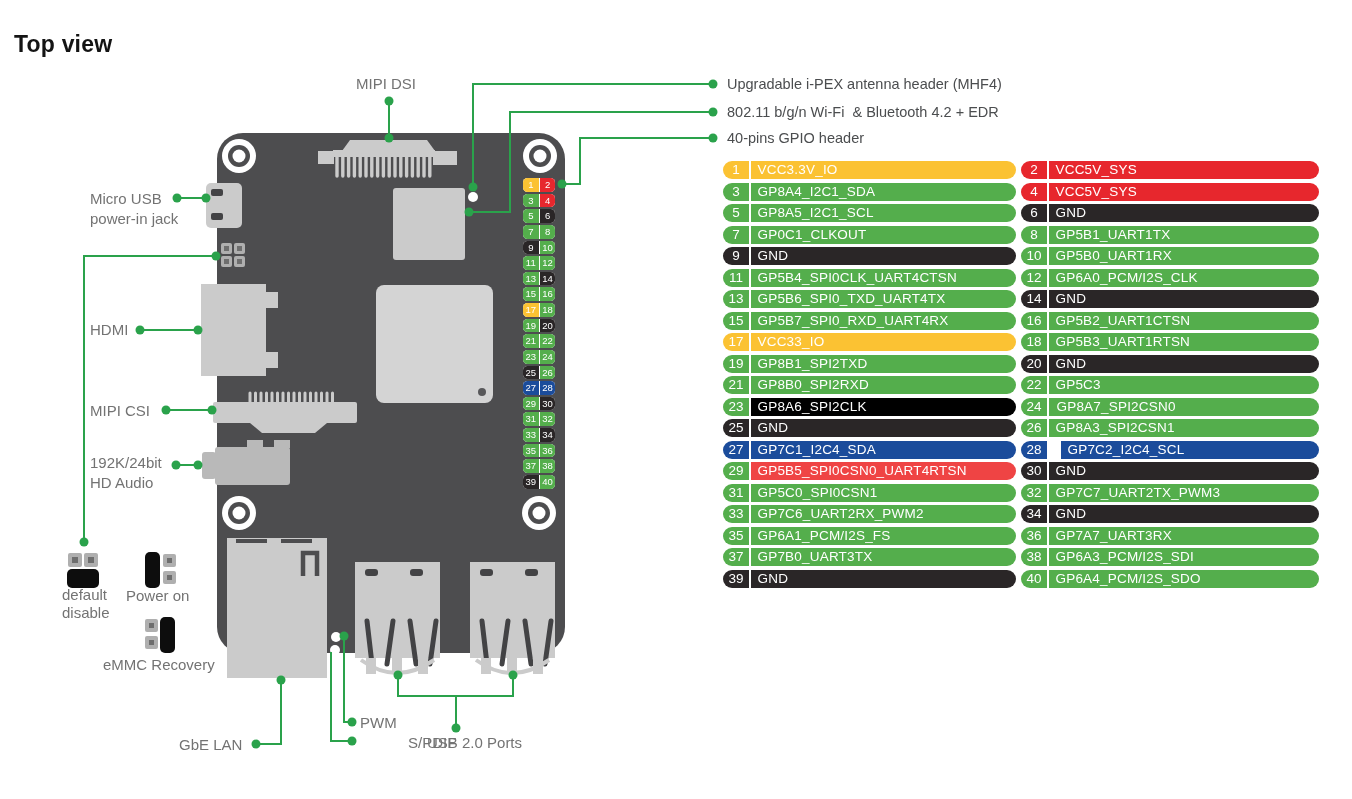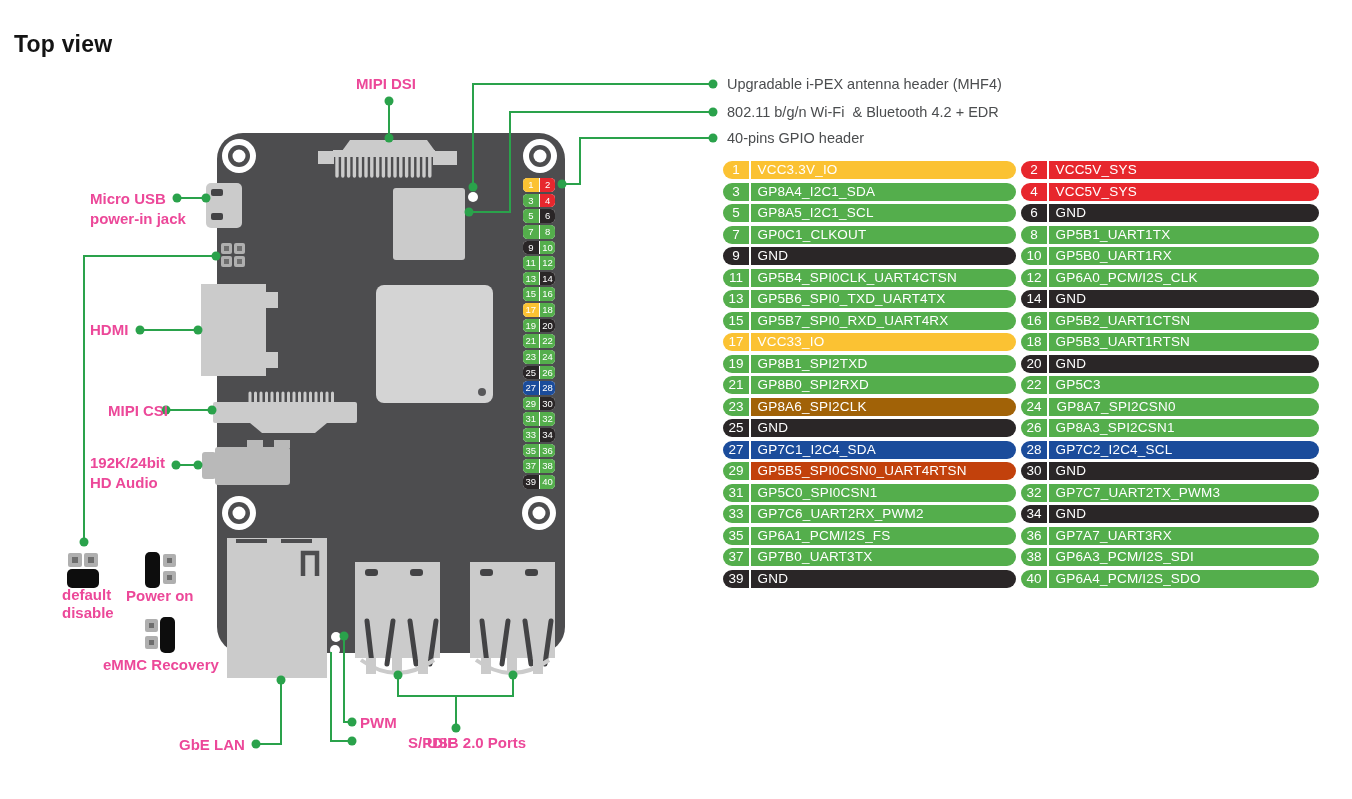--- a/index.html
+++ b/index.html
@@ -1,20 +1,20 @@
 <!DOCTYPE html>
 <html><head>
 <meta charset="utf-8">
 <style>
   html,body{margin:0;padding:0;background:#fff;}
   .page{position:relative;width:1352px;height:799px;background:#ffffff;overflow:hidden;
         font-family:"Liberation Sans","DejaVu Sans",sans-serif;}
   .abs{position:absolute;}
   .title{left:14px;top:31px;font-size:23px;font-weight:bold;color:#141414;letter-spacing:.2px;}
-  .lbl{color:#ec4899;font-size:15px;line-height:20px;white-space:pre-line;font-weight:bold;}
+  .lbl{color:#737373;font-size:15px;line-height:20px;white-space:pre-line;}
   .callout{left:727px;color:#4B4D4F;font-size:14.5px;line-height:15px;white-space:pre;}
   .chip-label{left:376px;top:285px;width:117px;height:118px;display:flex;align-items:center;
               justify-content:center;color:#8C8C8C;font-size:15.5px;}
   
   .pin-table{top:161px;}
   .pin-table.left{left:723px;width:293px;}
   .pin-table.right{left:1021px;width:298px;}
   .pin-row{display:flex;height:18px;border-radius:9px;overflow:hidden;background:#fff;
            margin-bottom:3.5px;gap:1.5px;}
   .pin-num{flex:0 0 26px;width:26px;color:#fff;font-size:13.5px;line-height:18px;text-align:center;}
@@ -336,21 +336,21 @@
       <div class="strip-row">
         <div class="strip-cell" style="background: rgb(42, 38, 39);">39</div>
         <div class="strip-cell" style="background: rgb(84, 174, 76);">40</div>
       </div>
     </div>
 
   <div class="abs lbl" style="left:356px;top:74px;">MIPI DSI</div>
   <div class="abs lbl" style="left:90px;top:189px;">Micro USB
 power-in jack</div>
   <div class="abs lbl" style="left:90px;top:320px;">HDMI</div>
-  <div class="abs lbl" style="left:108px;top:401px;text-align:right;">MIPI CSI</div>
+  <div class="abs lbl" style="left:90px;top:401px;text-align:right;">MIPI CSI</div>
   <div class="abs lbl" style="left:90px;top:453px;">192K/24bit
 HD Audio</div>
   <div class="abs lbl" style="left:62px;top:586px;line-height:18px;">default
 disable</div>
   <div class="abs lbl" style="left:126px;top:586px;">Power on</div>
   <div class="abs lbl" style="left:103px;top:655px;">eMMC Recovery</div>
   <div class="abs lbl" style="left:179px;top:735px;">GbE LAN</div>
   <div class="abs lbl" style="left:360px;top:713px;">PWM</div>
   <div class="abs lbl" style="left:360px;top:733px;margin-left:48px;">S/PDIF</div>
   <div class="abs lbl" style="left:427px;top:733px;">USB 2.0 Ports</div>
@@ -399,33 +399,33 @@
       <div class="pin-row">
         <div class="pin-num" style="background: rgb(84, 174, 76);">19</div>
         <div class="pin-label" style="background: rgb(84, 174, 76);">GP8B1_SPI2TXD</div>
       </div>
       <div class="pin-row">
         <div class="pin-num" style="background: rgb(84, 174, 76);">21</div>
         <div class="pin-label" style="background: rgb(84, 174, 76);">GP8B0_SPI2RXD</div>
       </div>
       <div class="pin-row">
         <div class="pin-num" style="background: rgb(84, 174, 76);">23</div>
-        <div class="pin-label" style="background: #a16207;">GP8A6_SPI2CLK</div>
+        <div class="pin-label" style="background: #000000;">GP8A6_SPI2CLK</div>
       </div>
       <div class="pin-row">
         <div class="pin-num" style="background: rgb(42, 38, 39);">25</div>
         <div class="pin-label" style="background: rgb(42, 38, 39);">GND</div>
       </div>
       <div class="pin-row">
         <div class="pin-num" style="background: rgb(27, 76, 155);">27</div>
         <div class="pin-label" style="background: rgb(27, 76, 155);">GP7C1_I2C4_SDA</div>
       </div>
       <div class="pin-row">
         <div class="pin-num" style="background: rgb(84, 174, 76);">29</div>
-        <div class="pin-label" style="background: #c2410c;">GP5B5_SPI0CSN0_UART4RTSN</div>
+        <div class="pin-label" style="background: #ef4444;">GP5B5_SPI0CSN0_UART4RTSN</div>
       </div>
       <div class="pin-row">
         <div class="pin-num" style="background: rgb(84, 174, 76);">31</div>
         <div class="pin-label" style="background: rgb(84, 174, 76);">GP5C0_SPI0CSN1</div>
       </div>
       <div class="pin-row">
         <div class="pin-num" style="background: rgb(84, 174, 76);">33</div>
         <div class="pin-label" style="background: rgb(84, 174, 76);">GP7C6_UART2RX_PWM2</div>
       </div>
       <div class="pin-row">
@@ -489,21 +489,21 @@
       <div class="pin-row">
         <div class="pin-num" style="background: rgb(84, 174, 76);">24</div>
         <div class="pin-label" style="background: rgb(84, 174, 76); padding-left: 8px;">GP8A7_SPI2CSN0</div>
       </div>
       <div class="pin-row">
         <div class="pin-num" style="background: rgb(84, 174, 76);">26</div>
         <div class="pin-label" style="background: rgb(84, 174, 76);">GP8A3_SPI2CSN1</div>
       </div>
       <div class="pin-row">
         <div class="pin-num" style="background: rgb(27, 76, 155);">28</div>
-        <div class="pin-label" style="background: rgb(27, 76, 155);">GP7C2_I2C4_SCL</div>
+        <div class="pin-label" style="background: rgb(27, 76, 155); margin-left: 12px;">GP7C2_I2C4_SCL</div>
       </div>
       <div class="pin-row">
         <div class="pin-num" style="background: rgb(42, 38, 39);">30</div>
         <div class="pin-label" style="background: rgb(42, 38, 39);">GND</div>
       </div>
       <div class="pin-row">
         <div class="pin-num" style="background: rgb(84, 174, 76);">32</div>
         <div class="pin-label" style="background: rgb(84, 174, 76);">GP7C7_UART2TX_PWM3</div>
       </div>
       <div class="pin-row">

